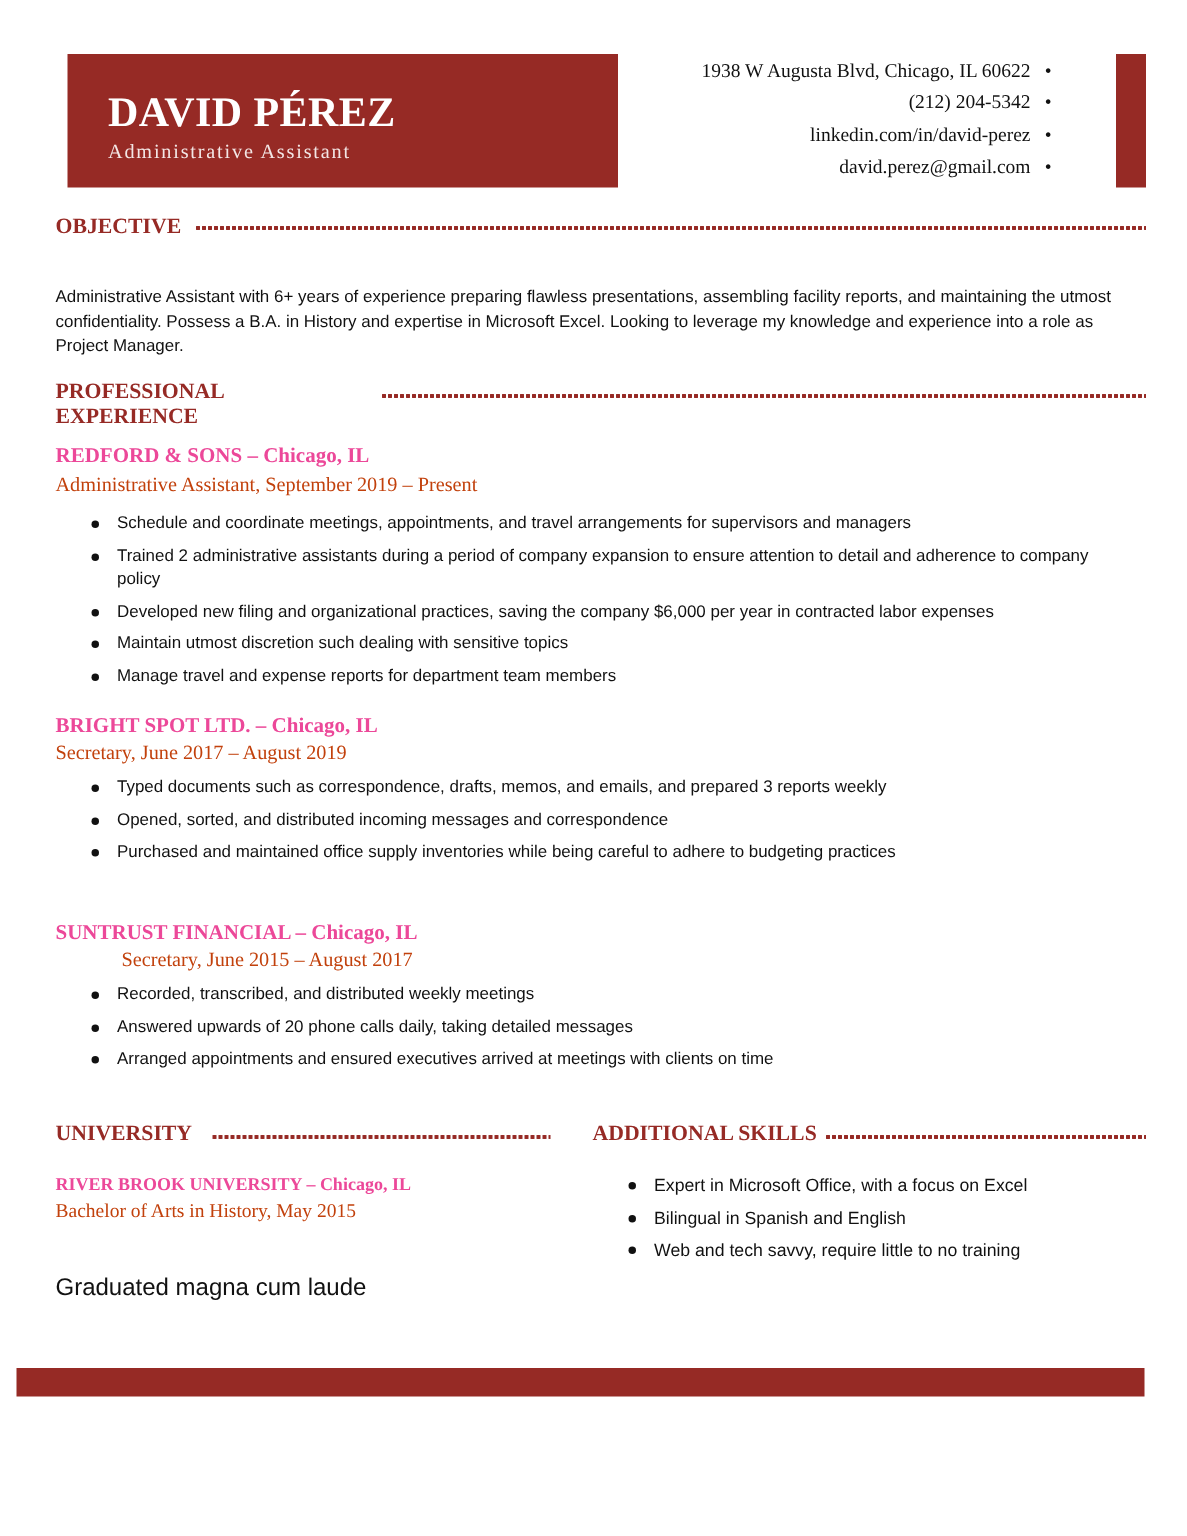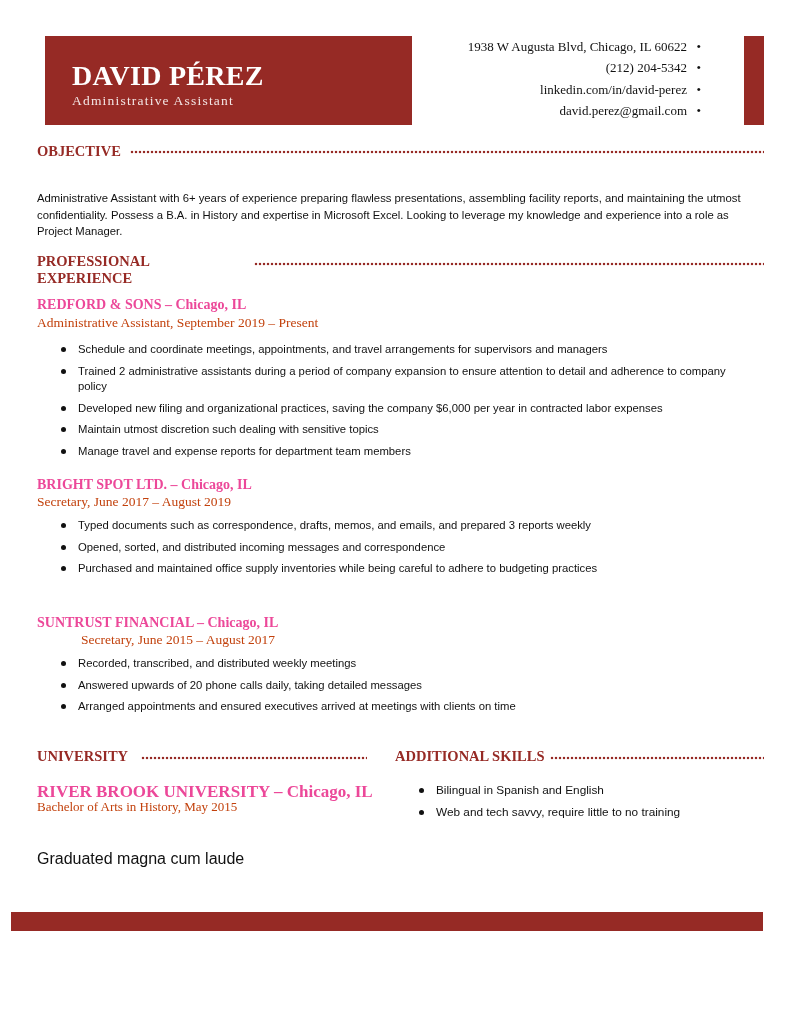--- a/index.html
+++ b/index.html
@@ -79,24 +79,25 @@
 <div class="company serif" style="left:37px; top:615px;">SUNTRUST FINANCIAL – Chicago, IL</div>
 <div class="role serif" style="left:37px; top:632px;margin-left:44px;">Secretary, June 2015 – August 2017</div>
 <ul class="bullets sans" style="left:37px; top:656px; width:700px;">
   <li>Recorded, transcribed, and distributed weekly meetings</li>
   <li>Answered upwards of 20 phone calls daily, taking detailed messages</li>
   <li>Arranged appointments and ensured executives arrived at meetings with clients on time</li>
 </ul>
 
 <div class="sec-head serif" style="left:37px; top:748px;">UNIVERSITY</div>
 <div class="dots" style="left:141px; top:756px; width:226px;"></div>
-<div class="company serif" style="left:37px; top:782px; font-size:17px;">RIVER BROOK UNIVERSITY – Chicago, IL</div>
+<div class="company serif" style="left:37px; top:782px; font-size:12px;">RIVER BROOK UNIVERSITY – Chicago, IL</div>
 <div class="role serif" style="left:37px; top:799px; font-size:13px;">Bachelor of Arts in History, May 2015</div>
 <div class="para sans" style="left:37px; top:817px; font-size:16px;margin-top:34px;">Graduated magna cum laude</div>
 
 <div class="sec-head serif" style="left:395px; top:748px;">ADDITIONAL SKILLS</div>
 <div class="dots" style="left:550px; top:756px; width:214px;"></div>
 <ul class="bullets sans" style="left:395px; top:783px; width:370px; font-size:11.8px;">
+  <li>Expert in Microsoft Office, with a focus on Excel</li>
   <li>Bilingual in Spanish and English</li>
   <li>Web and tech savvy, require little to no training</li>
 </ul>
 
 <div class="footer-bar"></div>
 
 </body></html>

